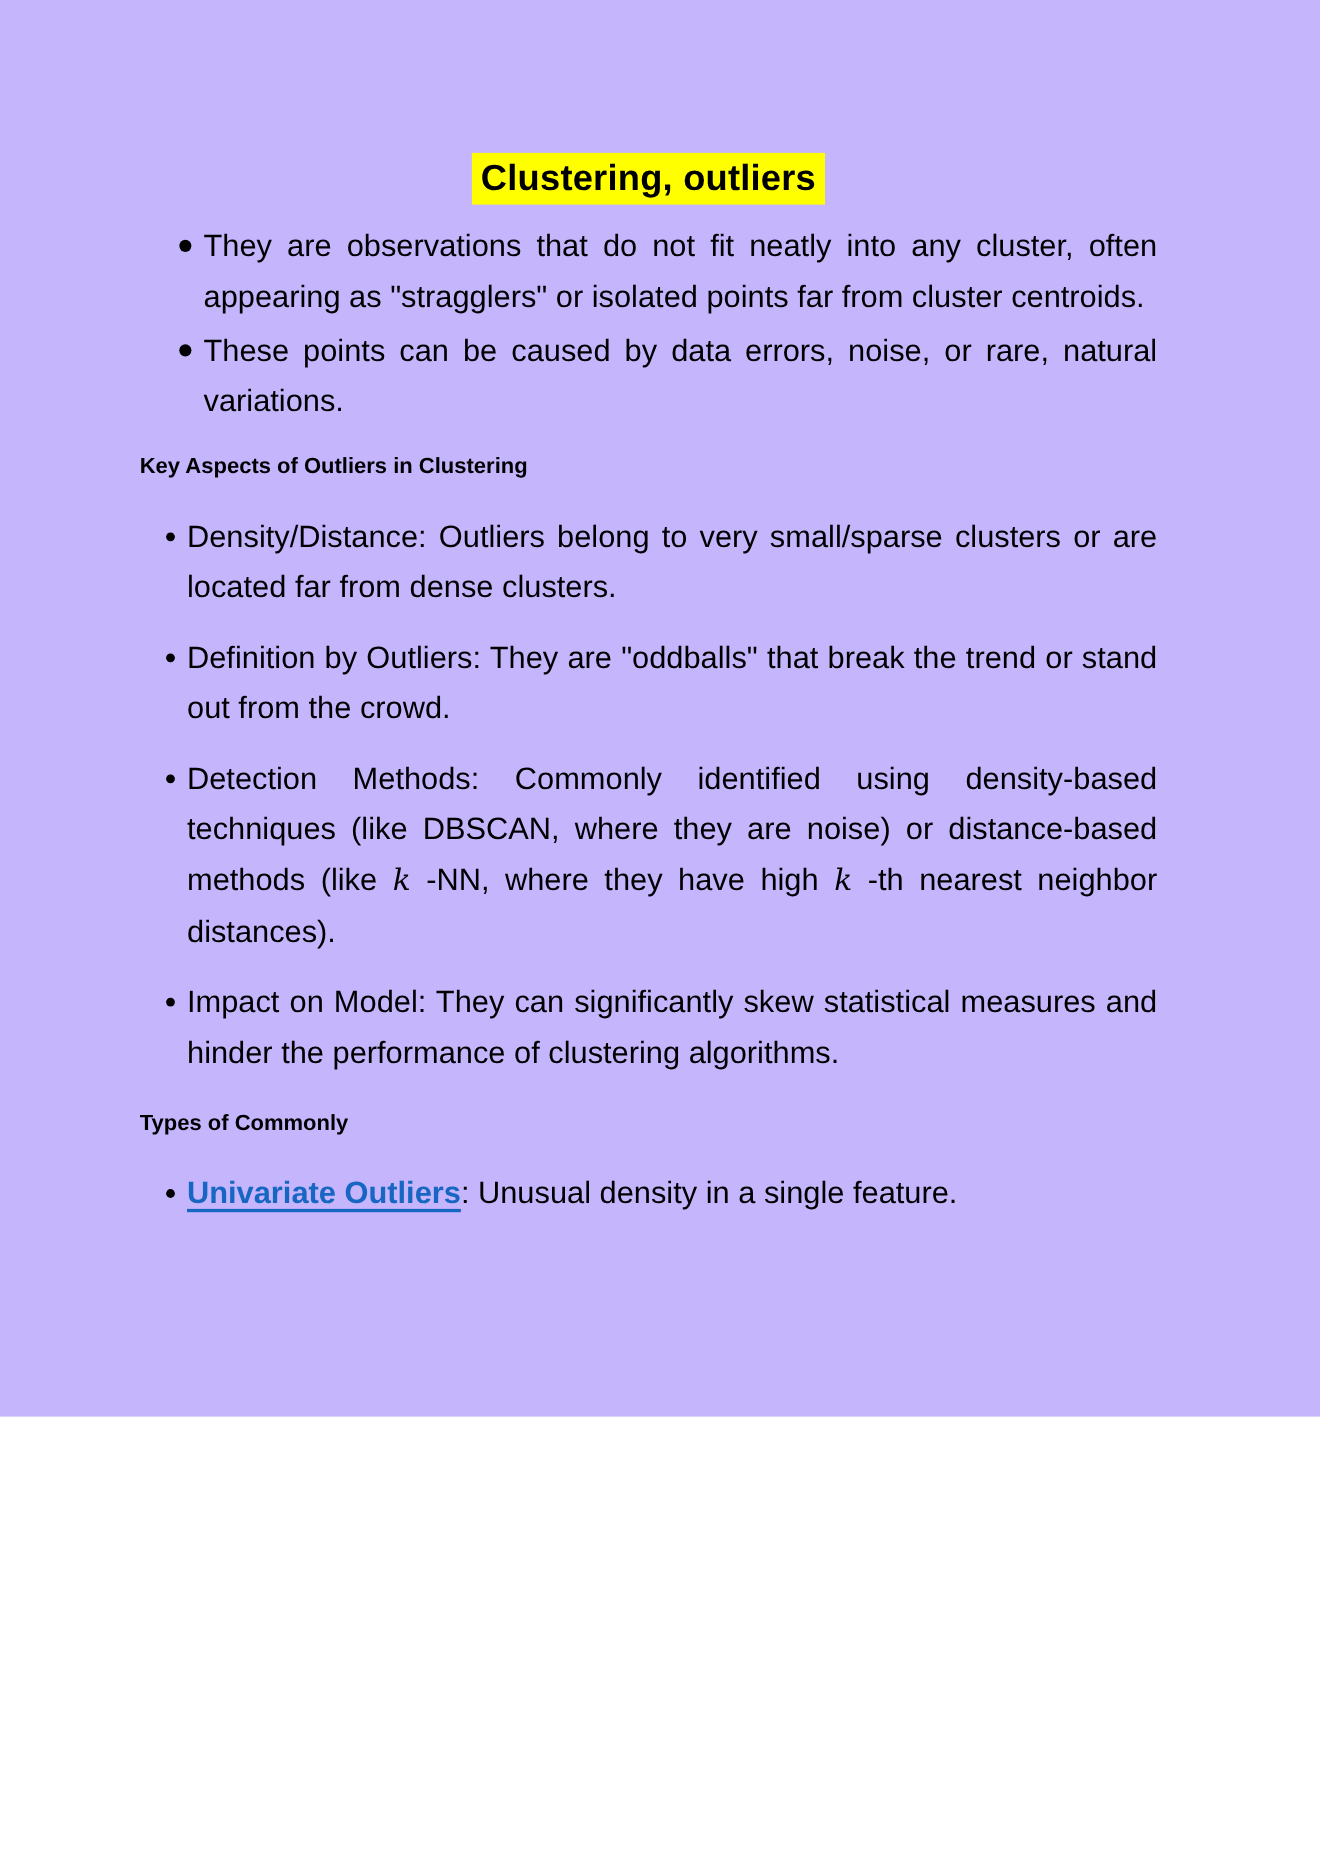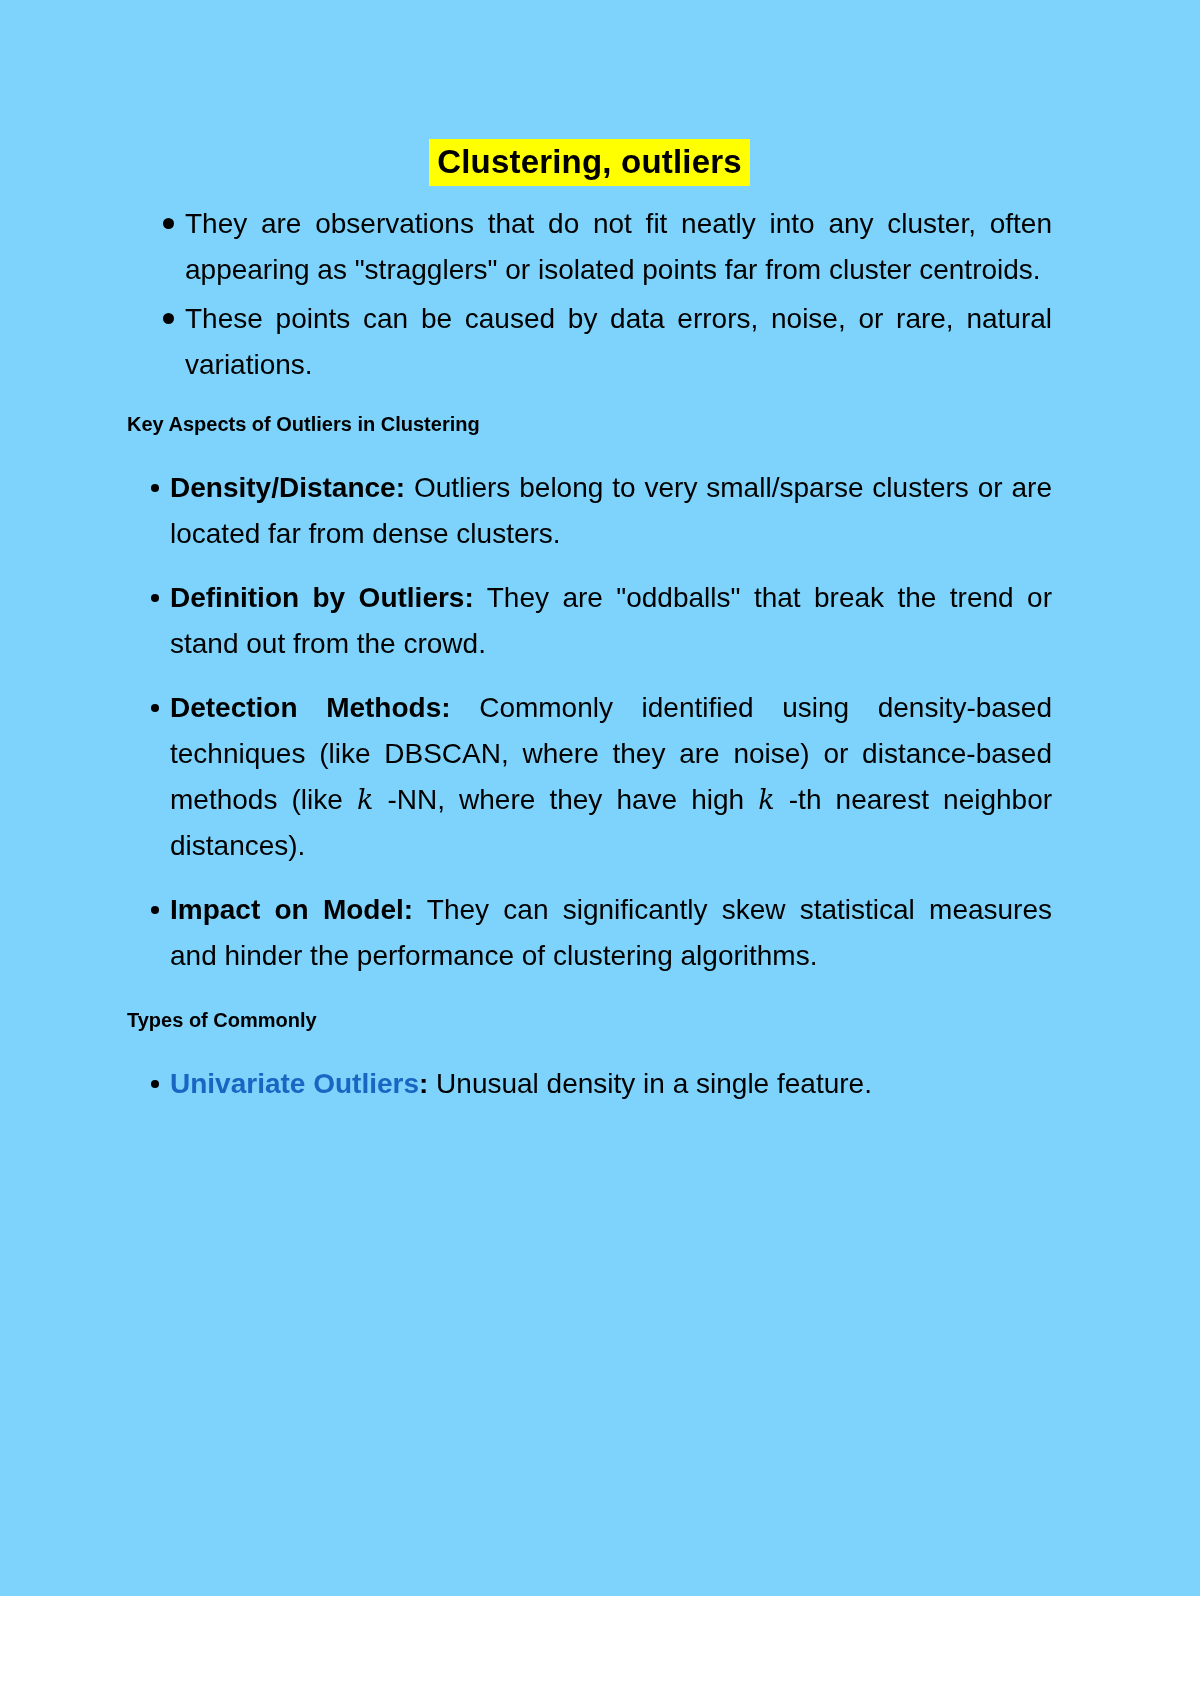--- a/index.html
+++ b/index.html
@@ -1,20 +1,20 @@
 <!DOCTYPE html>
 <html><head>
 <meta charset="utf-8">
 <style>
   html, body { margin: 0; padding: 0; background: #ffffff; }
   .page {
     position: relative;
     width: 1200px;
-    height: 1596px;
-    background: #7dd3fc;
+    height: 1288px;
+    background: #c4b5fd;
     overflow: hidden;
     font-family: "Liberation Sans", sans-serif;
     color: #000000;
   }
   .doc {
     position: absolute;
     top: 0; left: 0;
     width: 1200px;
     box-sizing: border-box;
     padding: 138px 148px 0 127px;
@@ -50,29 +50,30 @@
     font-size: 20px;
     line-height: 46px;
     font-weight: 700;
   }
   .l2 li { padding-left: 43px; margin-bottom: 18px; }
   .l2 .marker {
     position: absolute; left: 24px; top: 19px;
     width: 8px; height: 8px; border-radius: 50%;
     background: #000000;
   }
-  .b { font-weight: 700; }
+  .b { font-weight: 400; }
   .mk {
     font-family: "DejaVu Serif", serif;
     font-style: italic;
     font-size: 27px;
   }
   a.link {
     color: #1766C2;
     font-weight: 700;
+    text-decoration: underline;
     text-decoration-thickness: 2.5px;
     text-underline-offset: 5px;
     cursor: pointer;
   }
 </style>
 </head>
 <body>
 
 <div class="page">
   <div class="doc">

